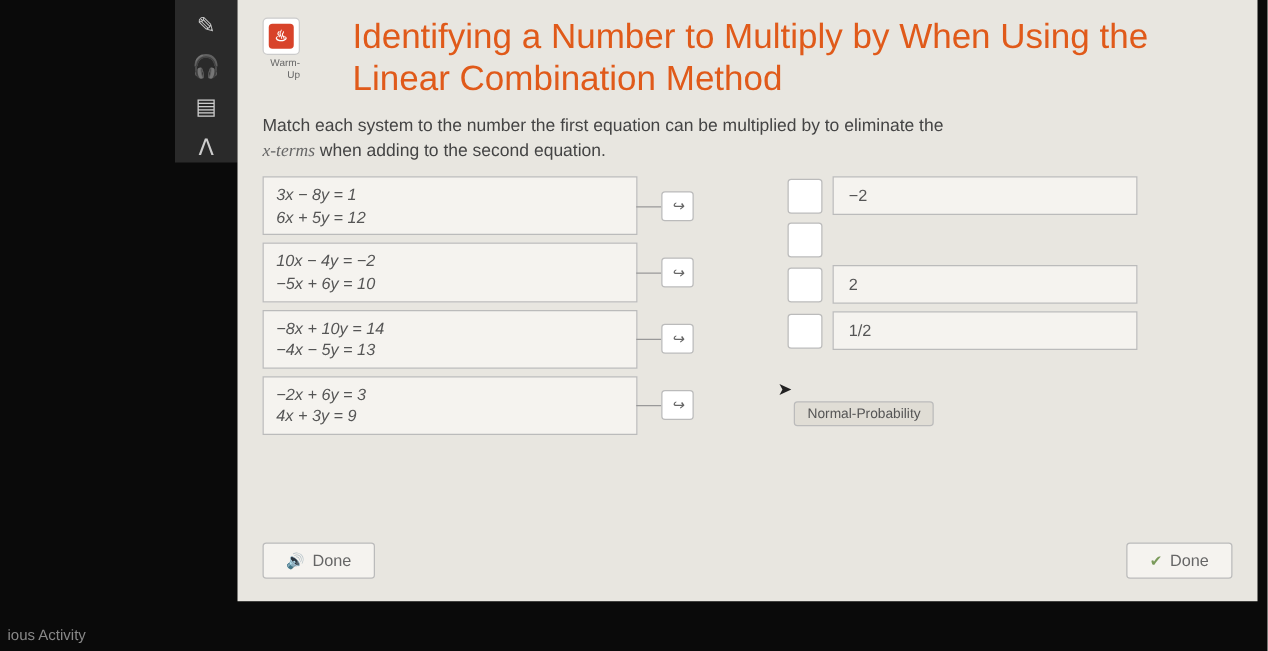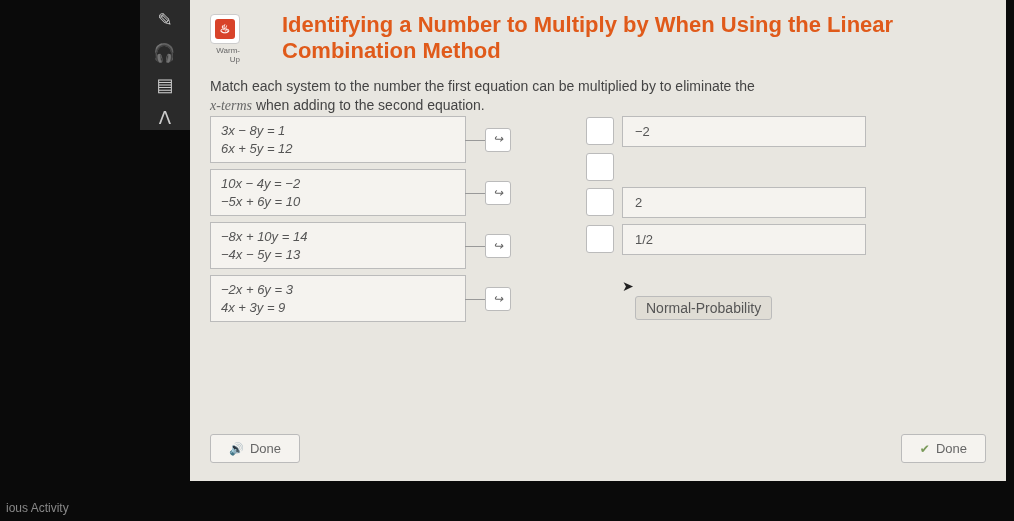--- a/index.html
+++ b/index.html
@@ -73,42 +73,43 @@
     }
     .logo-sub {
       font-size: 8px;
       color: #666;
       margin-top: 2px;
       text-align: right;
     }
     .logo-wrap { display: flex; flex-direction: column; align-items: center; }
     .title {
       color: #e05a1a;
-      font-size: 22px;
-      font-weight: bold;
+      font-size: 28px;
+      font-weight: normal;
       line-height: 1.2;
       margin-left: 30px;
     }
     .instructions {
       font-size: 14px;
       color: #444;
       line-height: 1.4;
+      margin-bottom: 10px;
     }
     .instructions .xterms { font-style: italic; color: #666; font-family: Liberation Serif, serif; }
     .match-area {
       display: flex;
       gap: 120px;
       position: relative;
     }
     .left-items, .right-items {
       display: flex;
       flex-direction: column;
       gap: 6px;
     }
-    .left-items { width: 256px; }
+    .left-items { width: 300px; }
     .right-items { width: 280px; }
     .system-box {
       background: #f5f3ef;
       border: 1px solid #bbb;
       padding: 5px 10px;
       font-size: 13px;
       color: #555;
       line-height: 1.35;
       position: relative;
       font-style: italic;
@@ -158,21 +159,21 @@
       background: #999;
     }
     .tooltip {
       position: absolute;
       left: 425px;
       top: 180px;
       background: #e0ddd5;
       border: 1px solid #bbb;
       border-radius: 3px;
       padding: 3px 10px;
-      font-size: 14px;
+      font-size: 11px;
       color: #555;
     }
     .cursor-arrow {
       position: absolute;
       left: 412px;
       top: 162px;
       font-size: 14px;
       color: #222;
     }
     .footer-btns {

